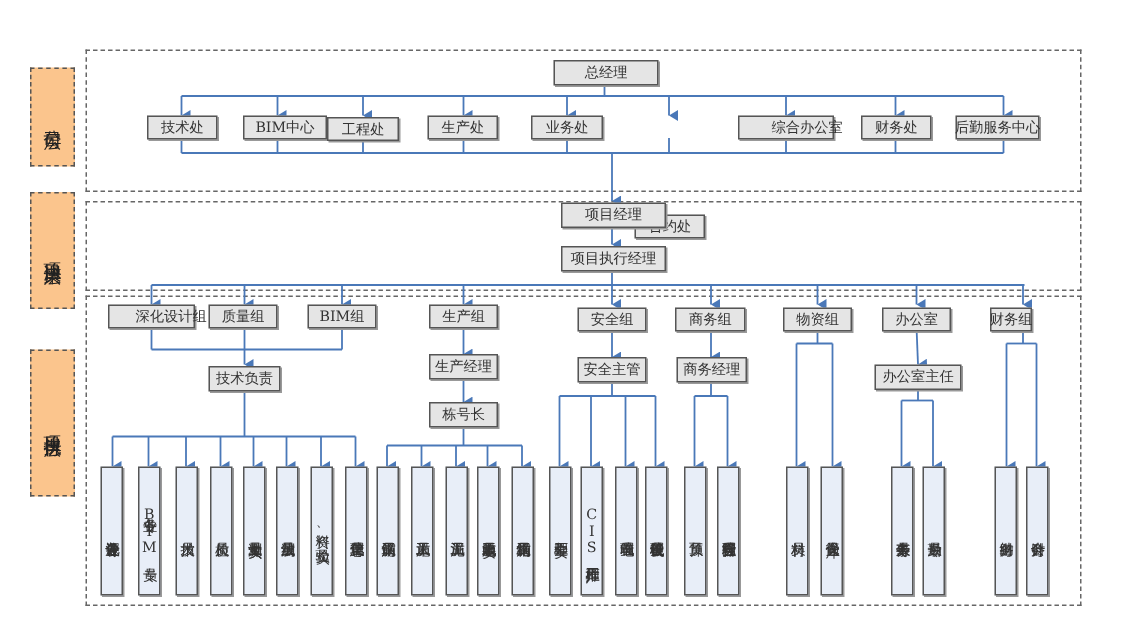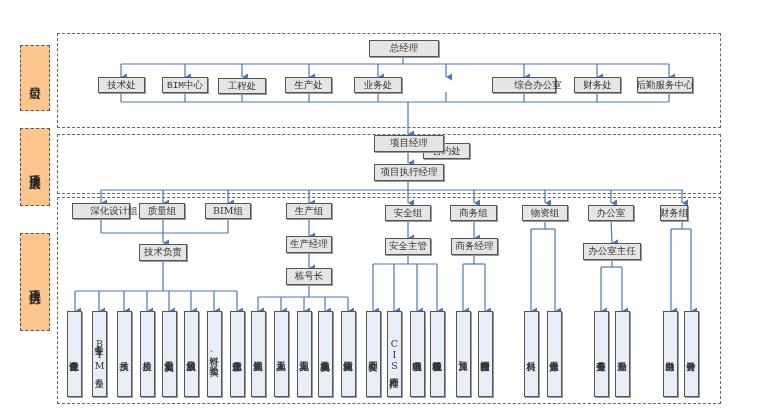--- a/index.html
+++ b/index.html
@@ -125,21 +125,21 @@
 
     <line x1="682" y1="218" x2="682" y2="229"></line>
     <line x1="671" y1="229" x2="691" y2="229"></line>
     <line x1="671" y1="229" x2="671" y2="311" marker-end="url(#arr)"></line>
     <line x1="691" y1="229" x2="691" y2="311" marker-end="url(#arr)"></line>
   </g>
 </svg>
 
 <div class="box" style="left:369px;top:40px;width:70px;height:17px;">总经理</div>
 <div class="box" style="left:98px;top:77px;width:47px;height:16px;">技术处</div>
-<div class="box" style="left:162px;top:77px;width:46px;height:16px;font-family:Liberation Mono, monospace;">BIM中心</div>
+<div class="box" style="left:162px;top:77px;width:56px;height:16px;">BIM中心</div>
 <div class="box" style="left:218px;top:78px;width:48px;height:16px;">工程处</div>
 <div class="box" style="left:285px;top:77px;width:47px;height:16px;">生产处</div>
 <div class="box" style="left:354px;top:77px;width:48px;height:16px;">业务处</div>
 <div class="box" style="left:423px;top:95px;width:47px;height:16px;margin-top:48px;">合约处</div>
 <div class="box" style="left:492px;top:77px;width:64px;height:16px;padding-left:28px;">综合办公室</div>
 <div class="box" style="left:574px;top:77px;width:47px;height:16px;">财务处</div>
 <div class="box" style="left:637px;top:77px;width:56px;height:16px;">后勤服务中心</div>
 
 <div class="box" style="left:374px;top:135px;width:70px;height:17px;">项目经理</div>
 <div class="box" style="left:374px;top:164px;width:70px;height:17px;">项目执行经理</div>

